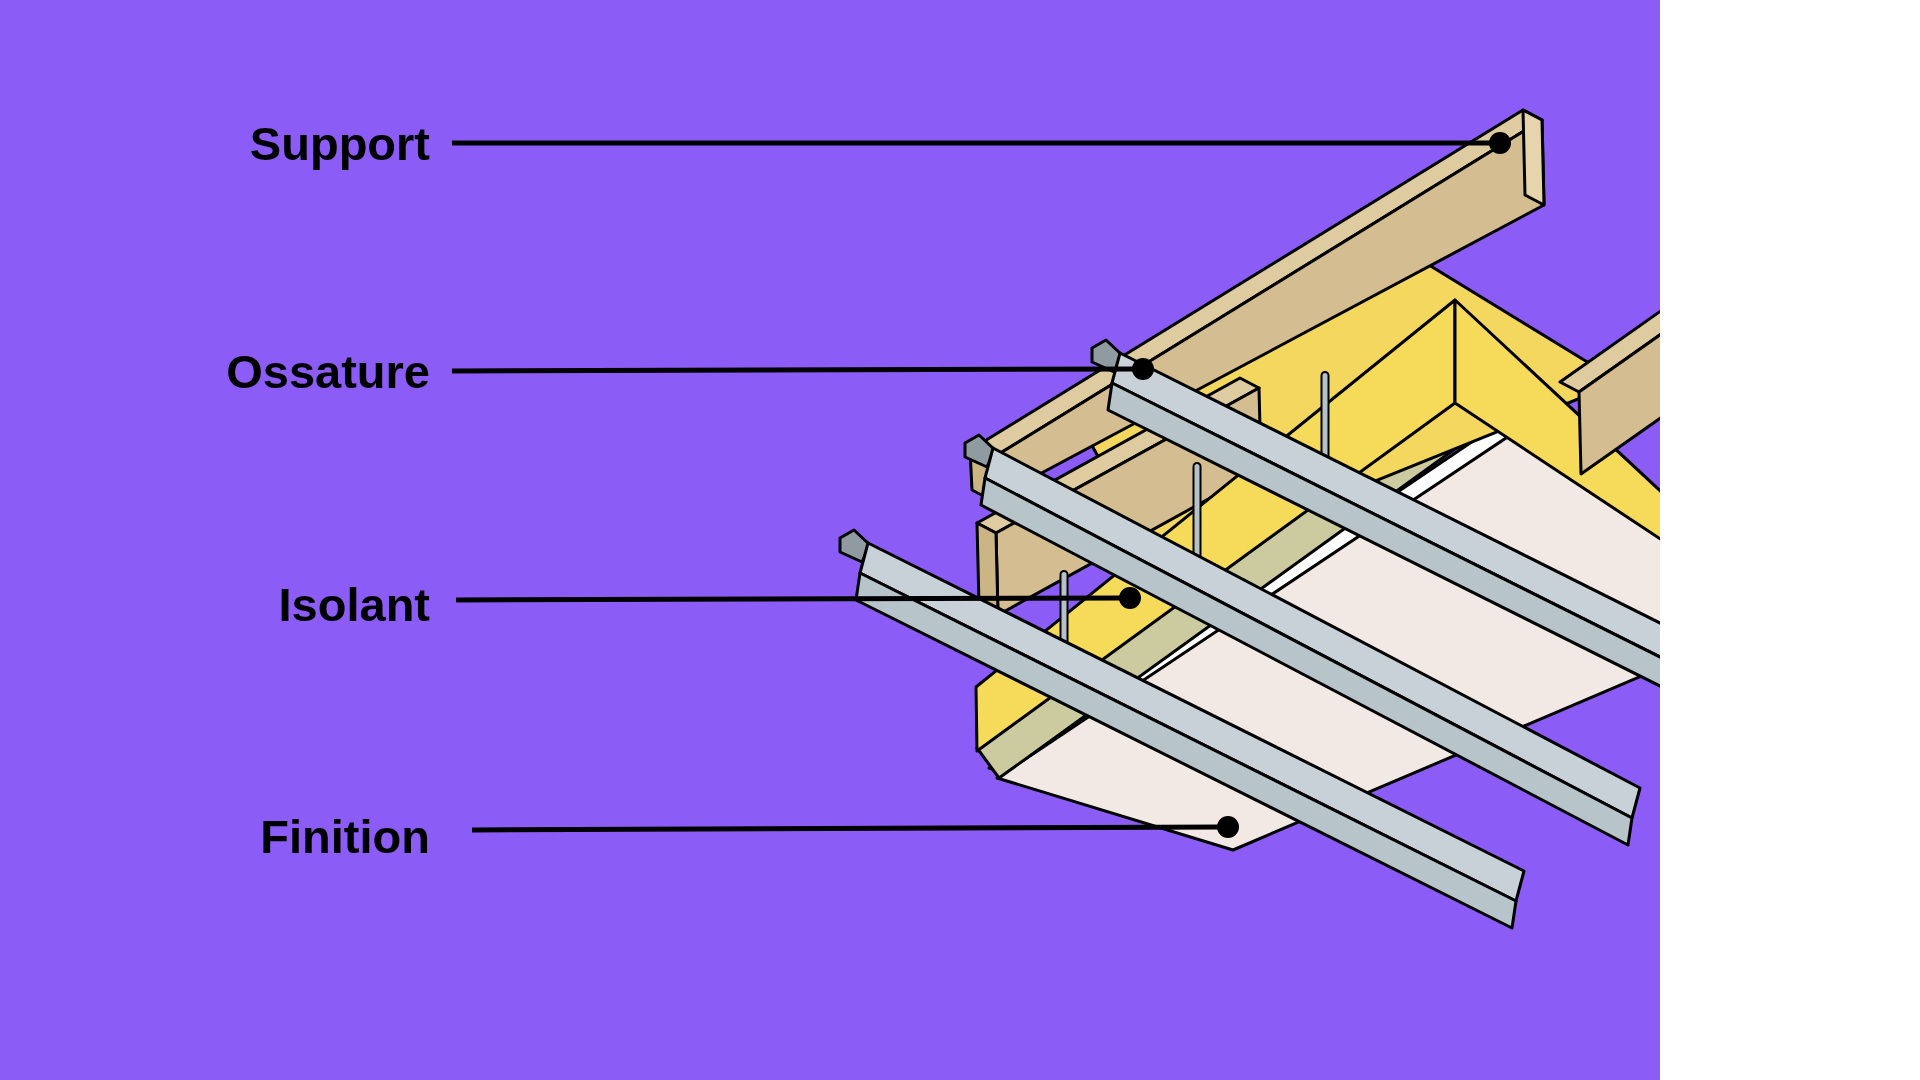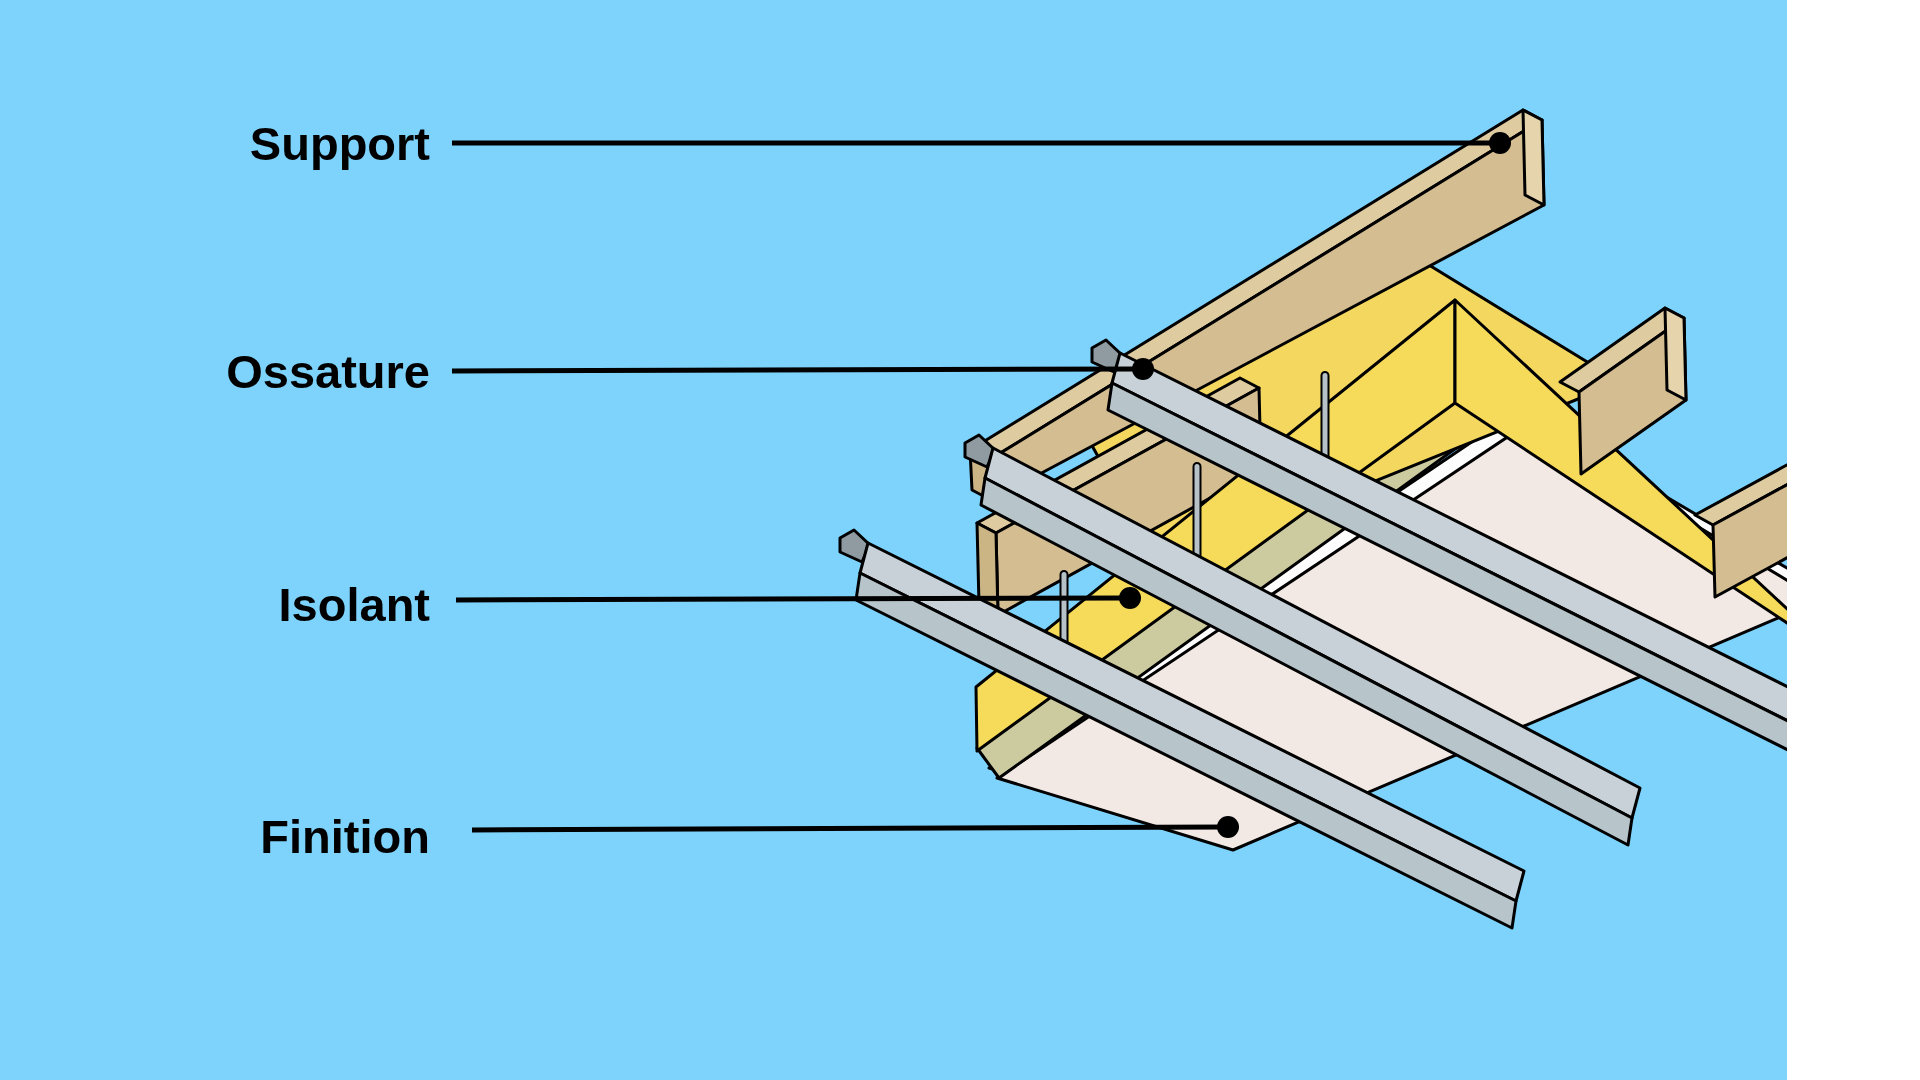--- a/index.html
+++ b/index.html
@@ -1,16 +1,16 @@
 <!DOCTYPE html>
 <html><head>
 <meta charset="utf-8">
 <style>
   html,body{margin:0;padding:0;background:#ffffff;}
-  .stage{position:relative;width:1787px;height:1080px;background:#7dd3fc;overflow:hidden;}
+  .stage{position:relative;width:1660px;height:1080px;background:#8b5cf6;overflow:hidden;}
   svg{display:block;}
   .part-label{
     font-family:"Liberation Sans","DejaVu Sans",sans-serif;
     font-weight:700;
     font-size:47px;
     fill:#000000;
   }
 </style>
 </head>
 <body>

